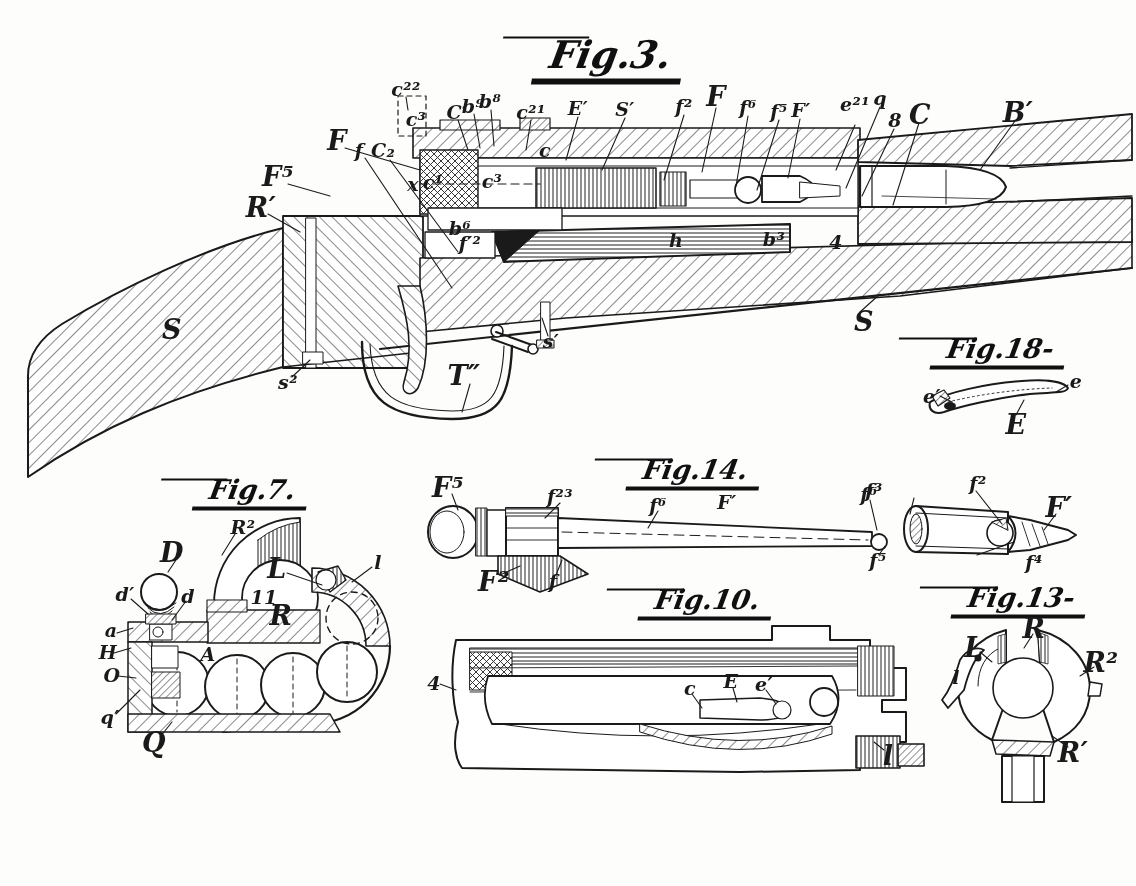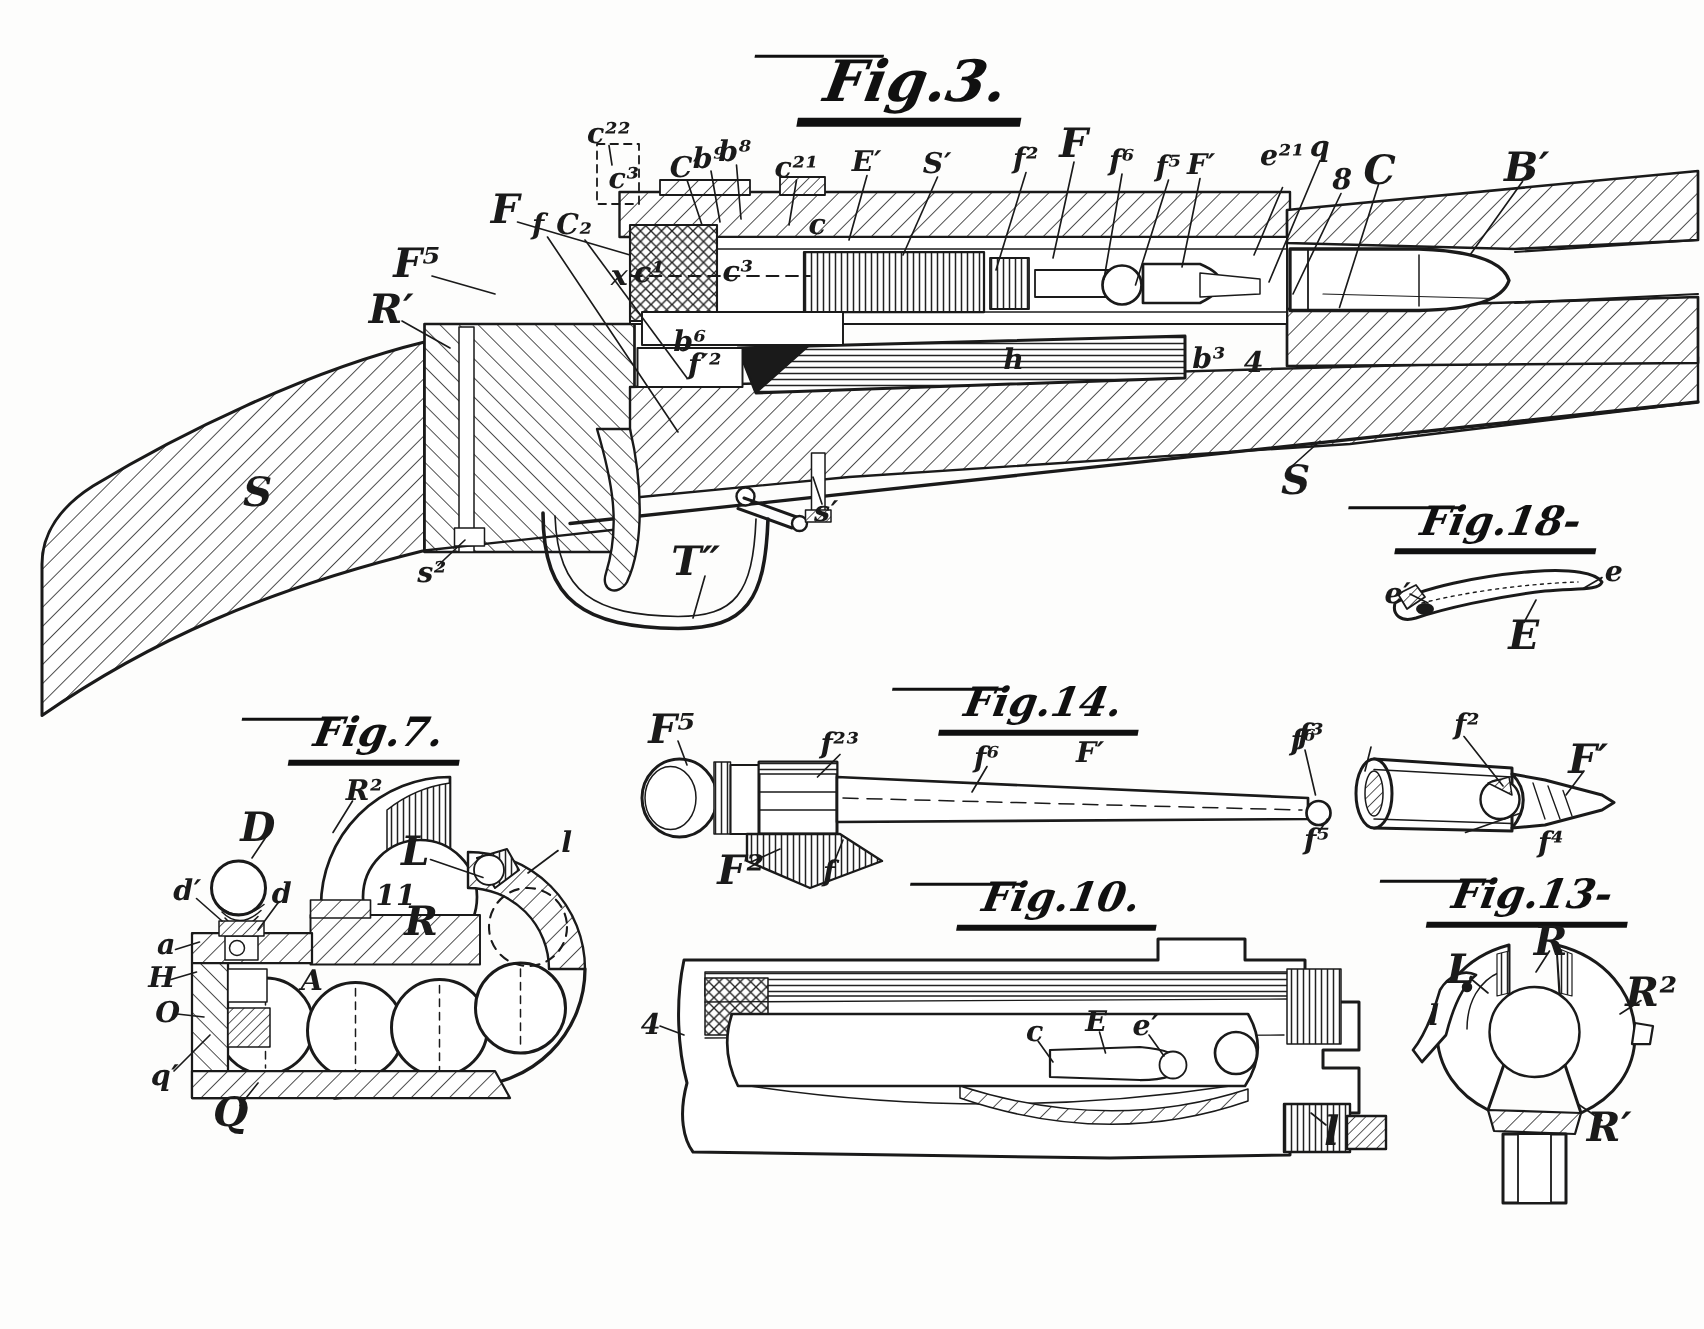--- a/index.html
+++ b/index.html
@@ -300,21 +300,21 @@
       <span class="part-label" style="left: 359px; top: 150px;">f</span>
       <span class="part-label" style="left: 383px; top: 150px;">C₂</span>
       <span class="part-label lg" style="left: 278px; top: 176px;">F⁵</span>
       <span class="part-label lg" style="left: 261px; top: 207px;">R′</span>
       <span class="part-label" style="left: 413px; top: 184px;">x</span>
       <span class="part-label" style="left: 433px; top: 182px; font-style: italic;">c¹</span>
       <span class="part-label" style="left: 492px; top: 181px;">c³</span>
       <span class="part-label" style="left: 460px; top: 228px;">b⁶</span>
       <span class="part-label" style="left: 446px; top: 243px; margin-left: 24px;">f′²</span>
       <span class="part-label" style="left: 676px; top: 240px;">h</span>
-      <span class="part-label" style="left: 806px; top: 239px; text-align: center;">b³</span>
+      <span class="part-label" style="left: 774px; top: 239px; text-align: center;">b³</span>
       <span class="part-label" style="left: 836px; top: 242px;">4</span>
       <span class="part-label lg" style="left: 172px; top: 329px;">S</span>
       <span class="part-label lg" style="left: 864px; top: 321px;">S</span>
       <span class="part-label" style="left: 288px; top: 382px;">s²</span>
       <span class="part-label lg" style="left: 464px; top: 375px;">T″</span>
       <span class="part-label" style="left: 551px; top: 341px;">s′</span>
       <div class="fig-title" style="left: 1000px; top: 351px;">Fig.18-</div>
       <span class="part-label" style="left: 932px; top: 396px;">e′</span>
       <span class="part-label" style="left: 1076px; top: 381px;">e</span>
       <span class="part-label lg" style="left: 1016px; top: 424px;">E</span>

